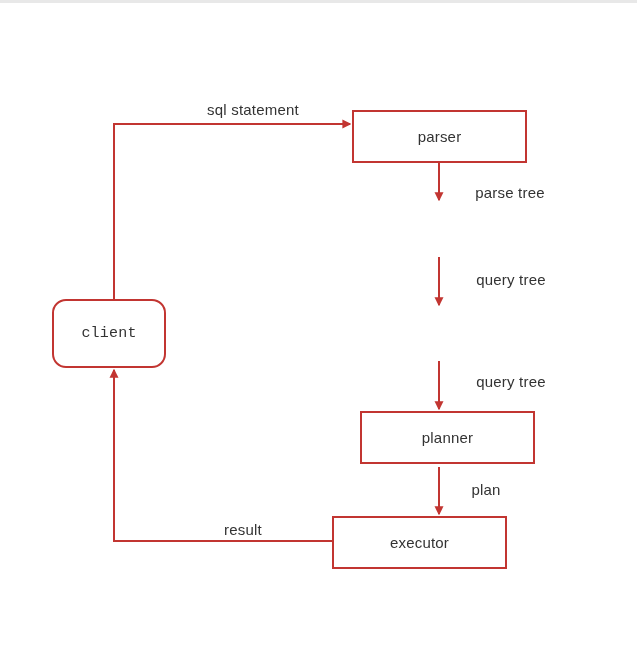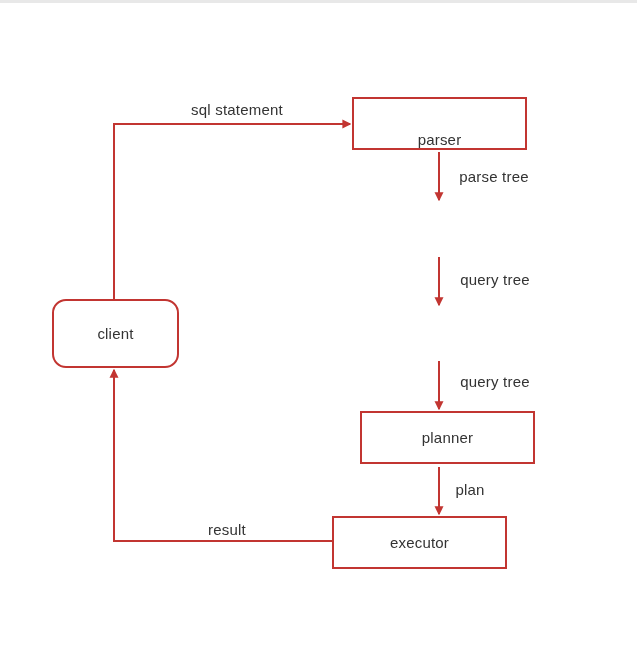--- a/index.html
+++ b/index.html
@@ -21,35 +21,36 @@
 
   .node {
     position: absolute; box-sizing: border-box;
     width: 175px; height: 53px;
     border: 2px solid var(--line-color, #c23531);
     background: var(--node-fill, #ffffff);
     display: flex; align-items: center; justify-content: center;
     font-size: 15px; color: var(--text-color, #333333);
     letter-spacing: 0.2px;
   }
-  .n-parser   { left: 352px; top:  97px; align-items: flex-end; }
+  .n-parser   { left: 352px; top:  110px; }
   .n-analyzer { left: 352px; top: 202px; }
   .n-rewritter{ left: 352px; top: 307px; }
   .n-planner  { left: 352px; top: 411px; margin-left: 8px; }
   .n-executor { left: 332px; top: 516px; }
-  .n-client   { left: 52px;  top: 299px; width: 127px; height: 69px; border-radius: 14px; }
+  .n-client   { left: 52px;  top: 299px; width: 114px; height: 69px; border-radius: 14px; font-family: Liberation Mono, monospace; }
 
   .edge-label {
     position: absolute; white-space: nowrap;
     transform: translate(-50%, -50%);
     font-size: 15px; color: var(--text-color, #333333);
     letter-spacing: 0.2px;
+    margin-left: 16px;
   }
   .el-sql       { left: 237px; top: 109px; }
-  .el-parsetree { left: 494px; top: 176px; }
+  .el-parsetree { left: 494px; top: 192px; }
   .el-querytree1{ left: 495px; top: 279px; }
   .el-querytree2{ left: 495px; top: 381px; }
   .el-plan      { left: 470px; top: 489px; }
   .el-result    { left: 227px; top: 529px; }
 </style>
 </head>
 <body>
 
 <div class="top-strip"></div>
 

